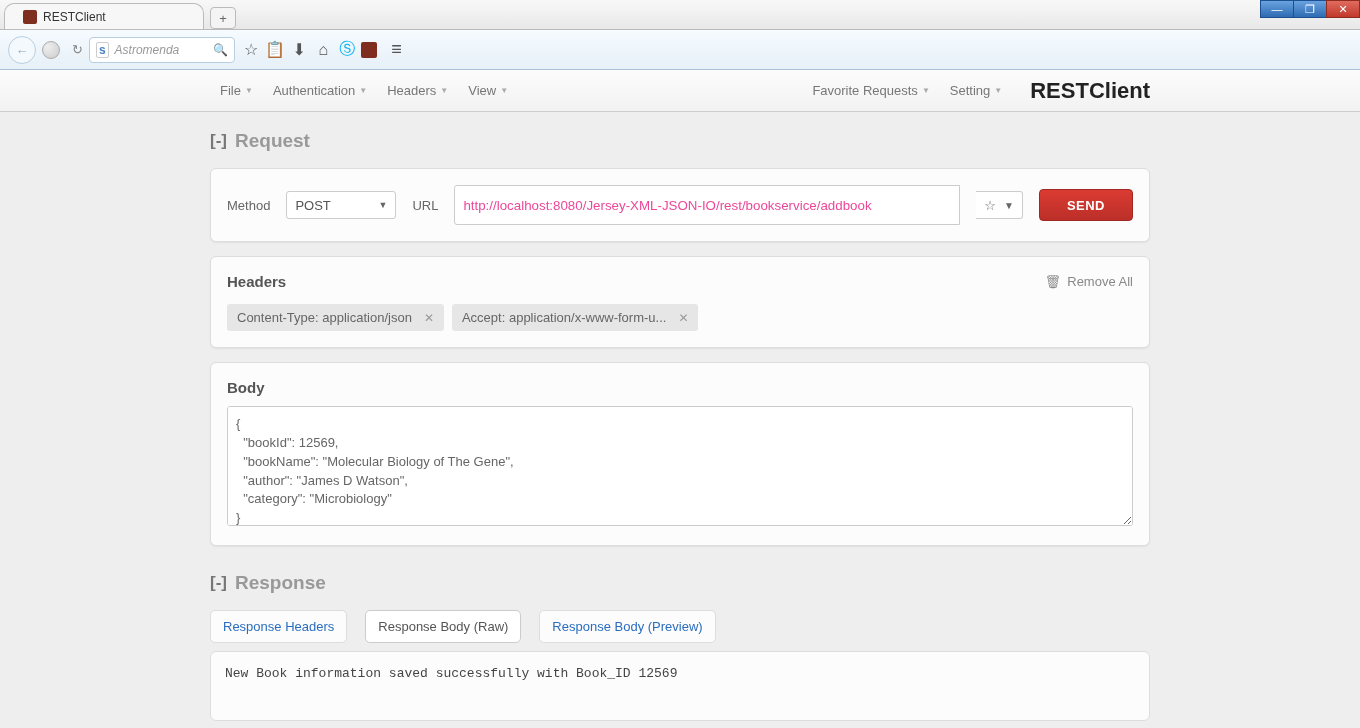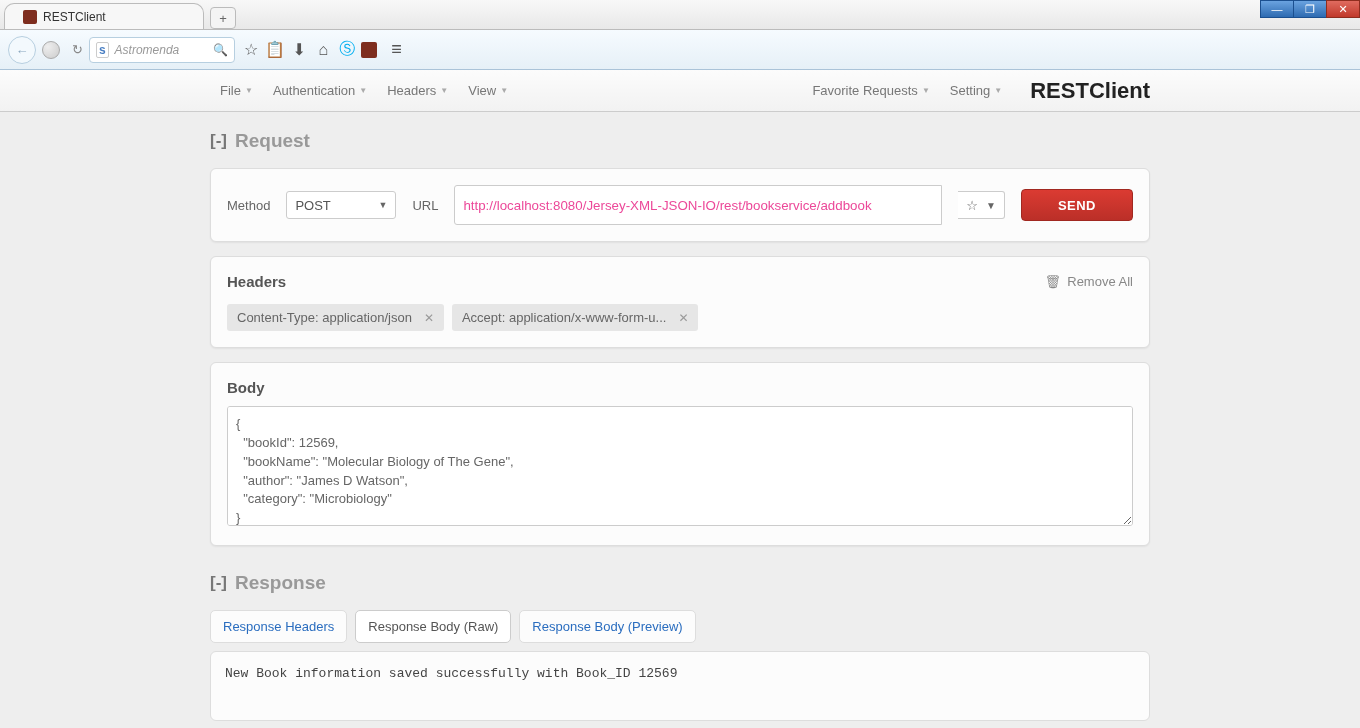--- a/index.html
+++ b/index.html
@@ -137,21 +137,21 @@
   .select-wrap .caret { font-size:9px; color:#666;}
   .url-input {
     height:40px; border:1px solid #ccc; border-radius:3px 0 0 3px; background:#fff;
     padding:0 8px; color:#ec4899; width: 540px;
   }
   .url-addons {
     height:28px; border:1px solid #ccc; border-left:none; border-radius:0 3px 3px 0;
     display:flex; align-items:center; padding:0 8px; gap:8px; background:#fff; color:#666;
   }
   .send-btn {
-    height:32px; padding:0 36px; background: linear-gradient(#db3b32,#bb2f28);
+    height:32px; padding:0 27px; background: linear-gradient(#db3b32,#bb2f28);
     border:1px solid #a12820; border-radius:4px; color:#fff; font-weight:bold; font-size:13px;
     margin-left:auto; letter-spacing:.5px;
   }
   
   .panel-header-row { display:flex; align-items:center; justify-content:space-between; margin-bottom:14px;}
   .panel-title { font-size:15px; font-weight:bold; color:#555;}
   .remove-all { color:#888; font-size:13px; display:flex; align-items:center; gap:6px;}
   .chips { display:flex; flex-wrap:wrap; gap:8px;}
   .chip {
     background:#e6e6e6; border-radius:3px; padding:6px 10px;
@@ -159,21 +159,21 @@
   }
   .chip .x { color:#999; font-size:12px;}
   
   .body-panel .panel-title { margin-bottom:10px;}
   .body-textarea {
     width:100%; height:120px; border:1px solid #ccc; border-radius:3px;
     padding:8px; font-size:13px; color:#666; line-height:1.45; resize:vertical;
     font-family: Arial, Helvetica, sans-serif; background:#fff;
   }
   
-  .tabs { display:flex; gap:8px; margin-bottom:8px;align-items:center;}
+  .tabs { display:flex; gap:18px; margin-bottom:8px;align-items:center;}
   .tab {
     border:1px solid #ddd; background:#fcfcfc; border-radius:5px;
     padding:8px 12px; font-size:13px; color:#2a6dbf;
   }
   .tab.active { color:#555; background:#fff; border-color:#ccc;}
   .resp-panel {
     background:#fcfcfc; border:1px solid #ddd; border-radius:6px;
     padding:14px; font-family: "Courier New", monospace; font-size:13px;
     color:#444; min-height:70px; white-space:pre;
   }

